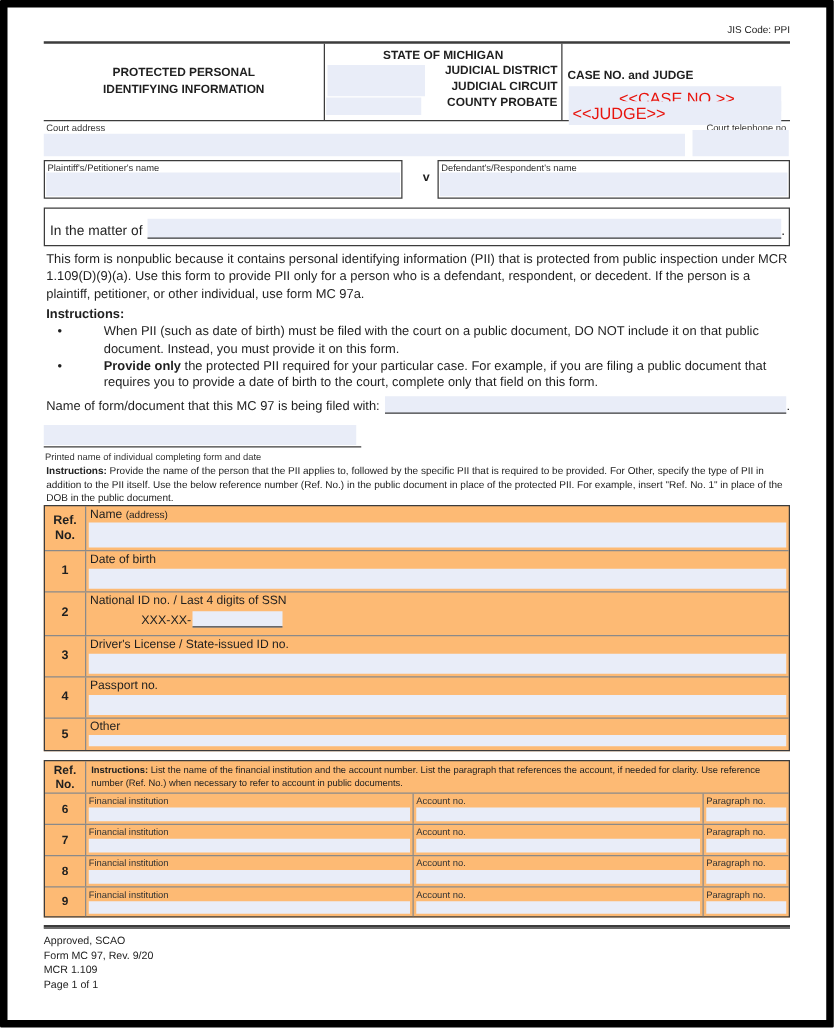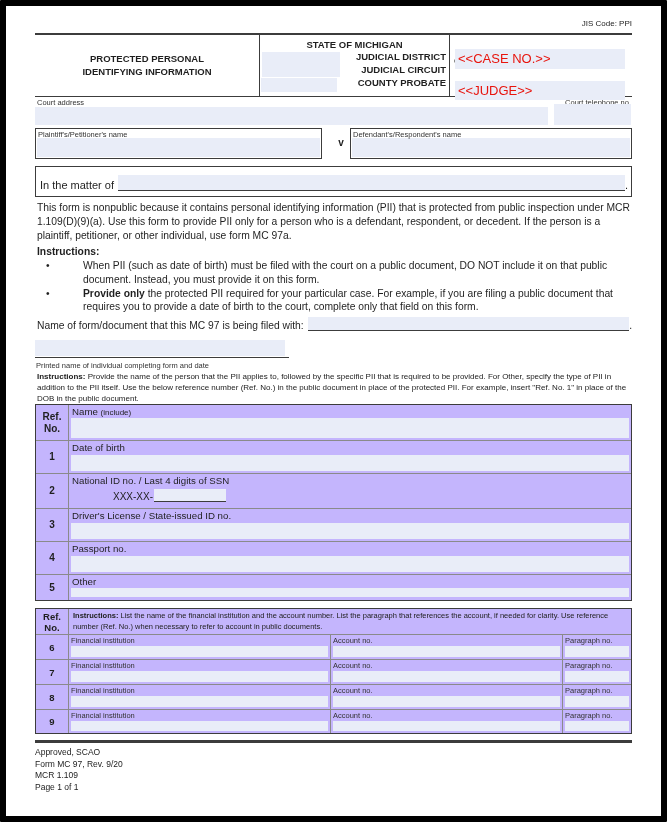--- a/index.html
+++ b/index.html
@@ -28,21 +28,21 @@
   .hdr .c-mid   { width:225px; border-right:1.2px solid #3c3c3c;
                   display:flex; flex-direction:column; justify-content:center; align-items:center; }
   .hdr .c-right { flex:1; }
   .c-left .somi { text-align:center; font-weight:bold; font-size:9.5px; padding-top:4px; }
   .c-left .hline { text-align:right; font-weight:bold; font-size:9.5px; line-height:13px; padding-right:3px; position:relative; z-index:2; }
   .c-left .in1 { left:2px; top:17px; width:78px; height:25px; }
   .c-left .in2 { left:1px; top:43px; width:76px; height:14px; }
   .c-mid .t { font-weight:bold; font-size:9.5px; line-height:12.5px; text-align:center; }
   .c-right .cl { font-weight:bold; font-size:9.5px; padding:3px 0 0 4px;margin-top:17px; }
   .c-right .bar { position:absolute; left:5px; width:170px; font-size:13px; line-height:19px; padding-left:3px; white-space:nowrap; }
-  .c-right .bar1 { top:14px; height:20px; }
+  .c-right .bar1 { top:34px; height:20px;text-align:center; }
   .c-right .bar2 { top:46px; height:19px; }
 
   
   .addr { position:absolute; left:29px; top:91px; width:597px; height:30px; }
   .addr .lab-a { position:absolute; left:2px; top:1px; }
   .addr .lab-p { position:absolute; right:1px; top:1px; }
   .addr .in-a { position:absolute; left:0; top:10px; width:513px; height:18px; }
   .addr .in-p { position:absolute; left:519px; top:7px; width:77px; height:21px; }
 
   
@@ -70,21 +70,21 @@
   .filed { position:absolute; left:31px; top:311px; width:595px; display:flex; align-items:flex-end; font-size:10.3px; }
   .filed .fin { flex:1; height:14px; margin-left:4px; border-bottom:1px solid #3c3c3c; }
 
   .pname-wrap { position:absolute; left:29px; top:334px; width:254px; border-bottom:1.2px solid #3c3c3c; padding-bottom:1px; }
   .pname-wrap .pin { width:250px; height:16px; }
   .pname-lab { position:absolute; left:30px; top:355px; }
 
   .sinstr { position:absolute; left:31px; top:366px; width:595px; font-size:8px; line-height:10.8px; color:#222; }
 
   
-  .tbl { position:absolute; left:29px; width:597px; border:1.5px solid #3c3c3c; display:flex; flex-direction:column; background:#c4b5fd; }
+  .tbl { position:absolute; left:29px; width:597px; border:1.5px solid #3c3c3c; display:flex; flex-direction:column; background:#fdba74; }
   .t1 { top:398px; height:197px; }
   .t2 { top:602px; height:126px; }
   .trow { display:flex; border-top:1px solid #8a8a8a; min-height:0; }
   .trow:first-child { border-top:none; }
   .refc { width:33px; border-right:1px solid #8a8a8a; display:flex; flex-direction:column; justify-content:center; align-items:center;
           font-weight:bold; font-size:10px; line-height:12px; flex-shrink:0; }
   .dcell { position:relative; flex:1; min-width:0; }
   .dcell .lab10 { position:absolute; left:3px; top:1px; font-size:9.7px; }
   .dcell .fill { position:absolute; left:2px; right:2px; top:14px; bottom:2px; }
   .h35 { height:35px; } .h33 { height:33px; } .grow { flex:1; }
@@ -184,21 +184,21 @@
 
   <div class="sinstr"><b>Instructions:</b><span>  Provide the name of the person that the PII applies to, followed by the specific PII that is required to be provided. For Other, specify the type of PII in addition to the PII itself. Use the below reference number (Ref. No.) in the public document in place of the protected PII. For example, insert "Ref. No. 1" in place of the DOB in the public document.</span></div>
 
   <div class="tbl t1">
     <div class="trow h35">
       <div class="refc">
         <span>Ref.</span>
         <span>No.</span>
       </div>
       <div class="dcell">
-        <div class="lab10"><span>Name</span> <span class="req">(include)</span></div>
+        <div class="lab10"><span>Name</span> <span class="req">(address)</span></div>
         <div class="fill blue" style="top:13px;"></div>
       </div>
     </div>
     <div class="trow h33">
       <div class="refc">1</div>
       <div class="dcell">
         <div class="lab10">Date of birth</div>
         <div class="fill blue"></div>
       </div>
     </div>

